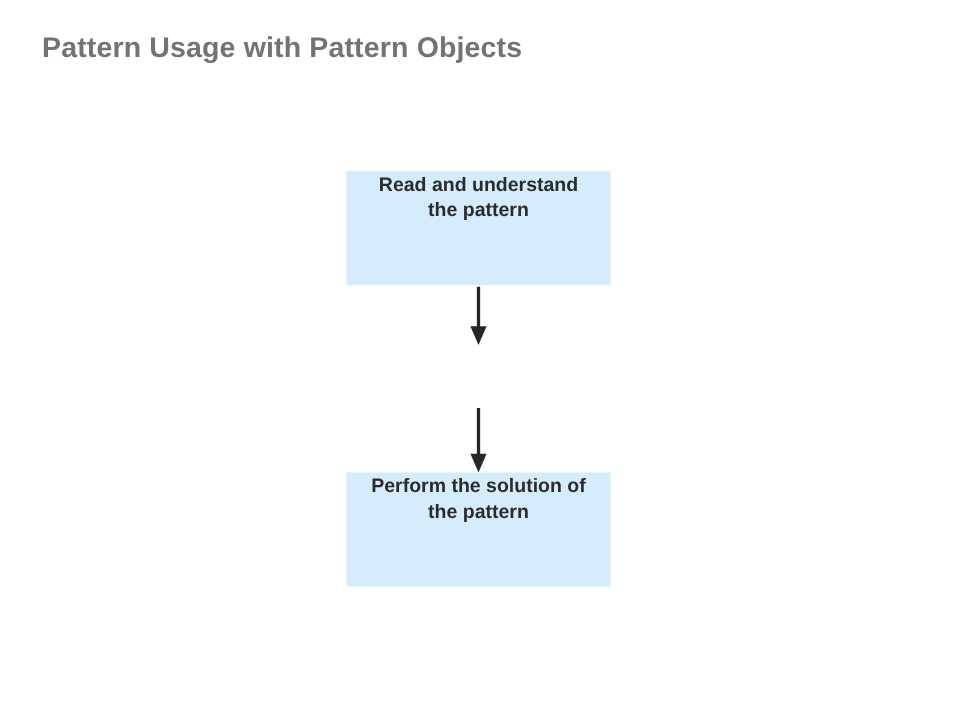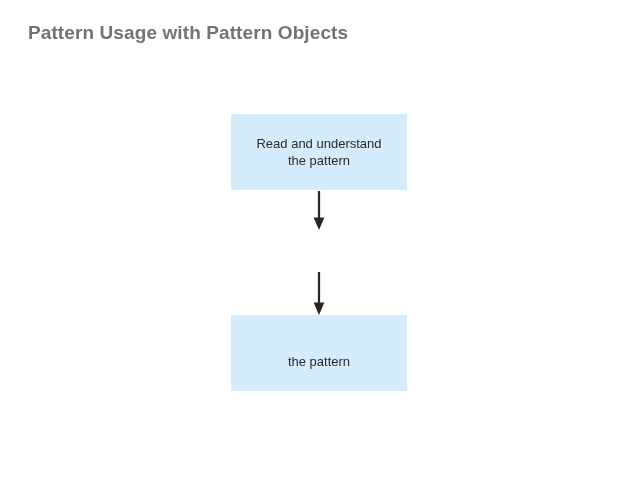--- a/index.html
+++ b/index.html
@@ -41,23 +41,23 @@
   .process-box {
     position: absolute;
     width: 176px;
     box-sizing: border-box;
     background: #d4ecfb;
     color: #2b2b2b;
     font-size: 13px;
     line-height: 17px;
     text-align: center;
     display: flex;
-    align-items: center;
     justify-content: center;
     padding: 0 10px;
+    font-weight: bold;
   }
   #box-read {
     left: 231px;
     top: 114px;
     height: 76px;
   }
   #box-perform {
     left: 231px;
     top: 315px;
     height: 76px;
@@ -143,18 +143,18 @@
   </svg>
 
 
   <svg class="flow-arrow" id="arrow-object-to-perform" viewBox="0 0 16 43" preserveAspectRatio="none">
     <line x1="8" y1="0" x2="8" y2="32" stroke="#262626" stroke-width="2.2"></line>
     <polygon points="8,43 2.6,30.5 13.4,30.5" fill="#262626"></polygon>
   </svg>
 
   <div class="process-box" id="box-perform">
     <span class="box-text">
-      <br>
+      <span>Perform the solution of</span><br>
       <span>the pattern</span>
     </span>
   </div>
 
 </div>
 
 </body></html>

